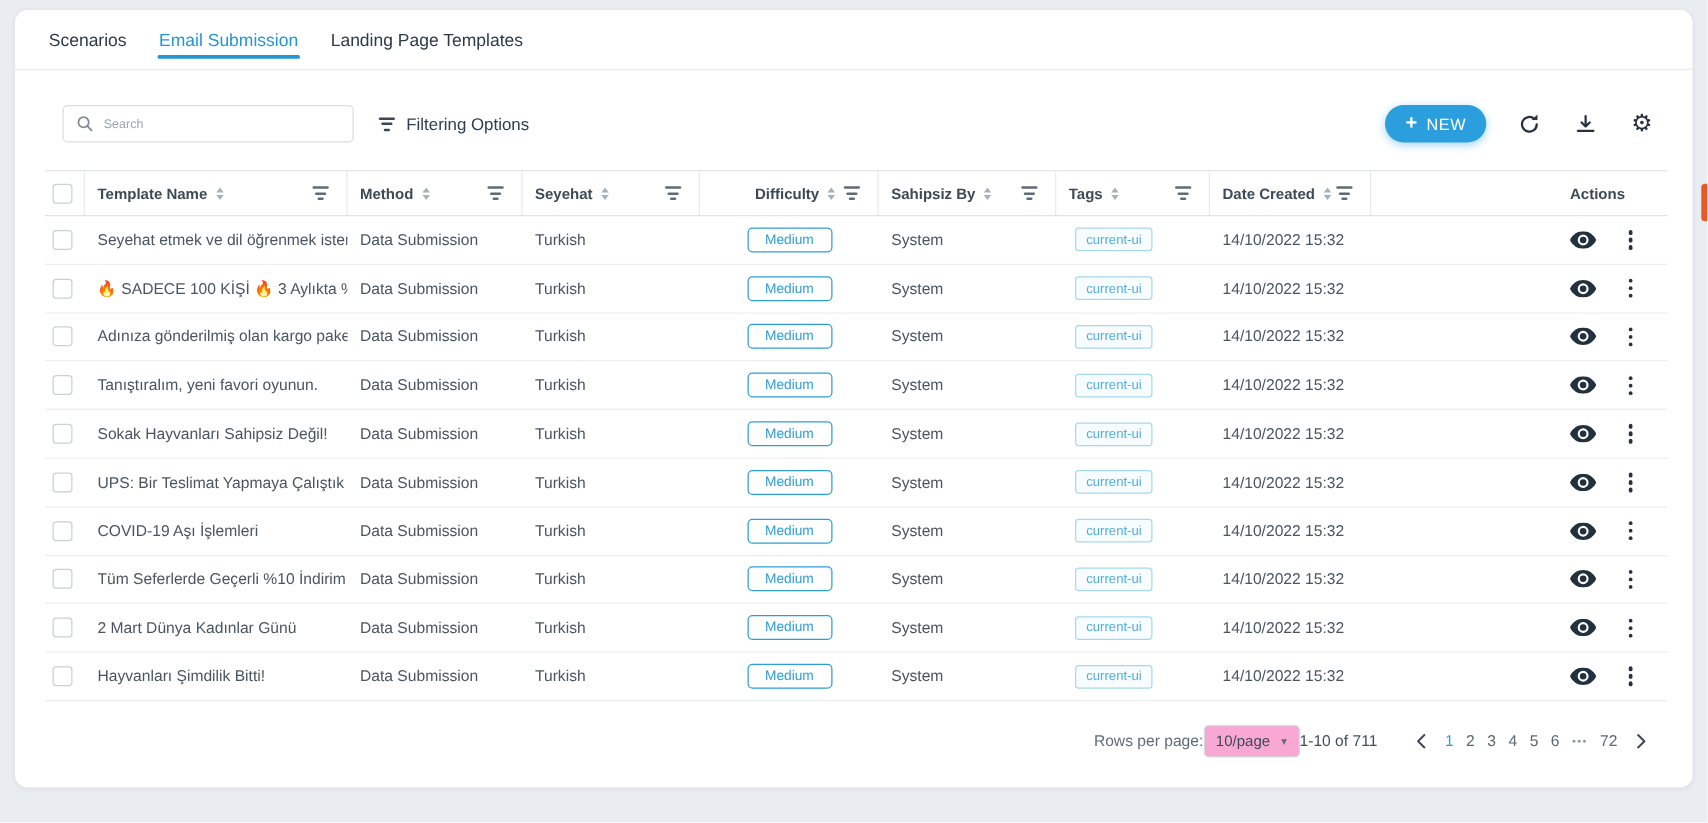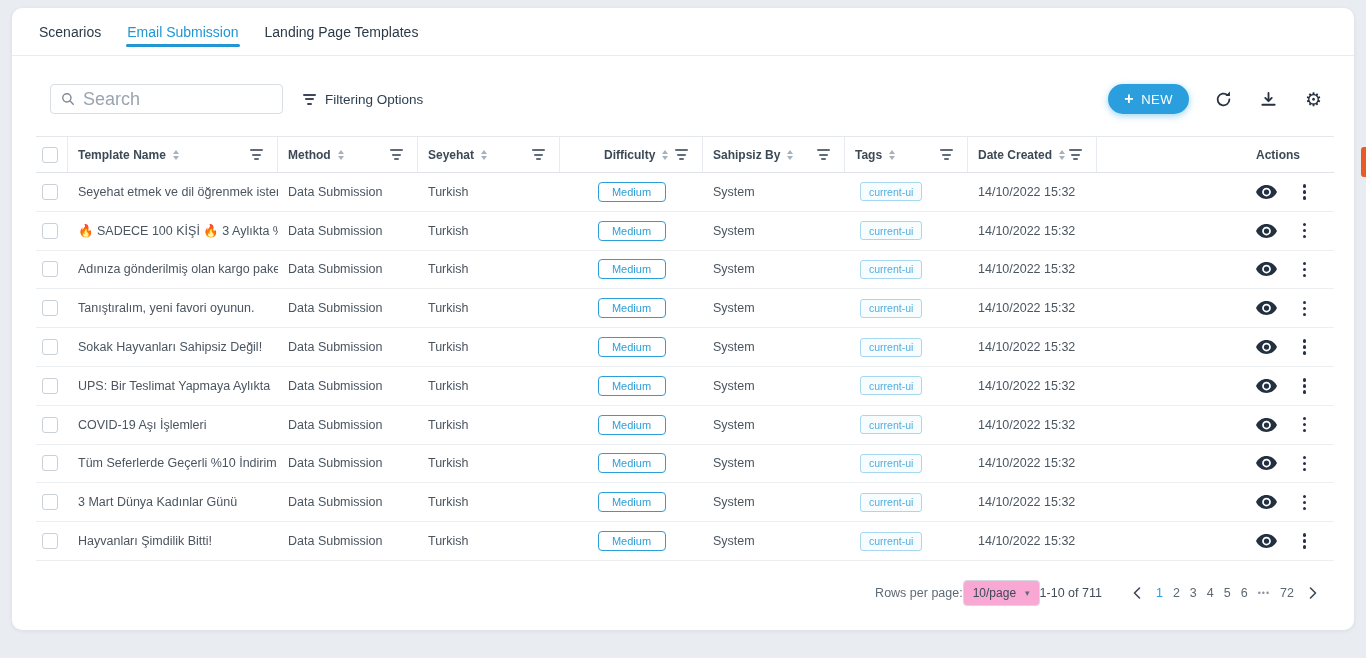--- a/index.html
+++ b/index.html
@@ -12,21 +12,21 @@
   
   .tabbar{height:48px;display:flex;align-items:stretch;border-bottom:1px solid #e8ebef;padding-left:14px}
   .tab{display:flex;align-items:center;padding:0 13px;font-size:14px;color:#2c3a47;cursor:pointer;position:relative}
   .tab.active{color:#2196d3}
   .tab.active::after{content:"";position:absolute;left:12px;right:12px;bottom:8px;height:3px;background:#2196d3;border-radius:2px}
 
   
   .toolbar{display:flex;align-items:center;margin-top:28px;padding:0 30px 0 38px;height:30px}
   .search{width:233px;height:30px;border:1px solid #d9dee3;border-radius:4px;display:flex;align-items:center;
           padding:0 10px;gap:8px;background:#fff}
-  .search input{border:none;outline:none;font-size:18px;color:#3c4858;width:100%;font-family:inherit;background:transparent}
+  .search input{border:none;outline:none;font-size:10px;color:#3c4858;width:100%;font-family:inherit;background:transparent}
   .search input::placeholder{color:#9aa5b0}
   .filtering{display:flex;align-items:center;gap:9px;margin-left:20px;cursor:pointer;font-size:13.5px;color:#2c3e50}
 
   .ficon{display:inline-flex;flex-direction:column;gap:2.5px;align-items:center}
   .ficon b{display:block;height:2px;background:#5f6b76;border-radius:1px}
   .ficon b:nth-child(1){width:13px}
   .ficon b:nth-child(2){width:9px}
   .ficon b:nth-child(3){width:5px}
   .ficon.dark b{background:#3c4858}
 
@@ -406,21 +406,21 @@
               <i></i>
               <i></i>
               <i></i>
             </span>
           </div>
         </div>
         <div class="trow">
           <div class="cell c-check">
             <span class="checkbox"></span>
           </div>
-          <div class="cell c-name">UPS: Bir Teslimat Yapmaya Aylıkta</div>
+          <div class="cell c-name">UPS: Bir Teslimat Yapmaya Çalıştık</div>
           <div class="cell c-method">Data Submission</div>
           <div class="cell c-lang">Turkish</div>
           <div class="cell c-diff">
             <span class="badge">Medium</span>
           </div>
           <div class="cell c-created">System</div>
           <div class="cell c-tags">
             <span class="tag">current-ui</span>
           </div>
           <div class="cell c-date">14/10/2022 15:32</div>
@@ -493,21 +493,21 @@
               <i></i>
               <i></i>
               <i></i>
             </span>
           </div>
         </div>
         <div class="trow">
           <div class="cell c-check">
             <span class="checkbox"></span>
           </div>
-          <div class="cell c-name">3 Mart Dünya Kadınlar Günü</div>
+          <div class="cell c-name">2 Mart Dünya Kadınlar Günü</div>
           <div class="cell c-method">Data Submission</div>
           <div class="cell c-lang">Turkish</div>
           <div class="cell c-diff">
             <span class="badge">Medium</span>
           </div>
           <div class="cell c-created">System</div>
           <div class="cell c-tags">
             <span class="tag">current-ui</span>
           </div>
           <div class="cell c-date">14/10/2022 15:32</div>

